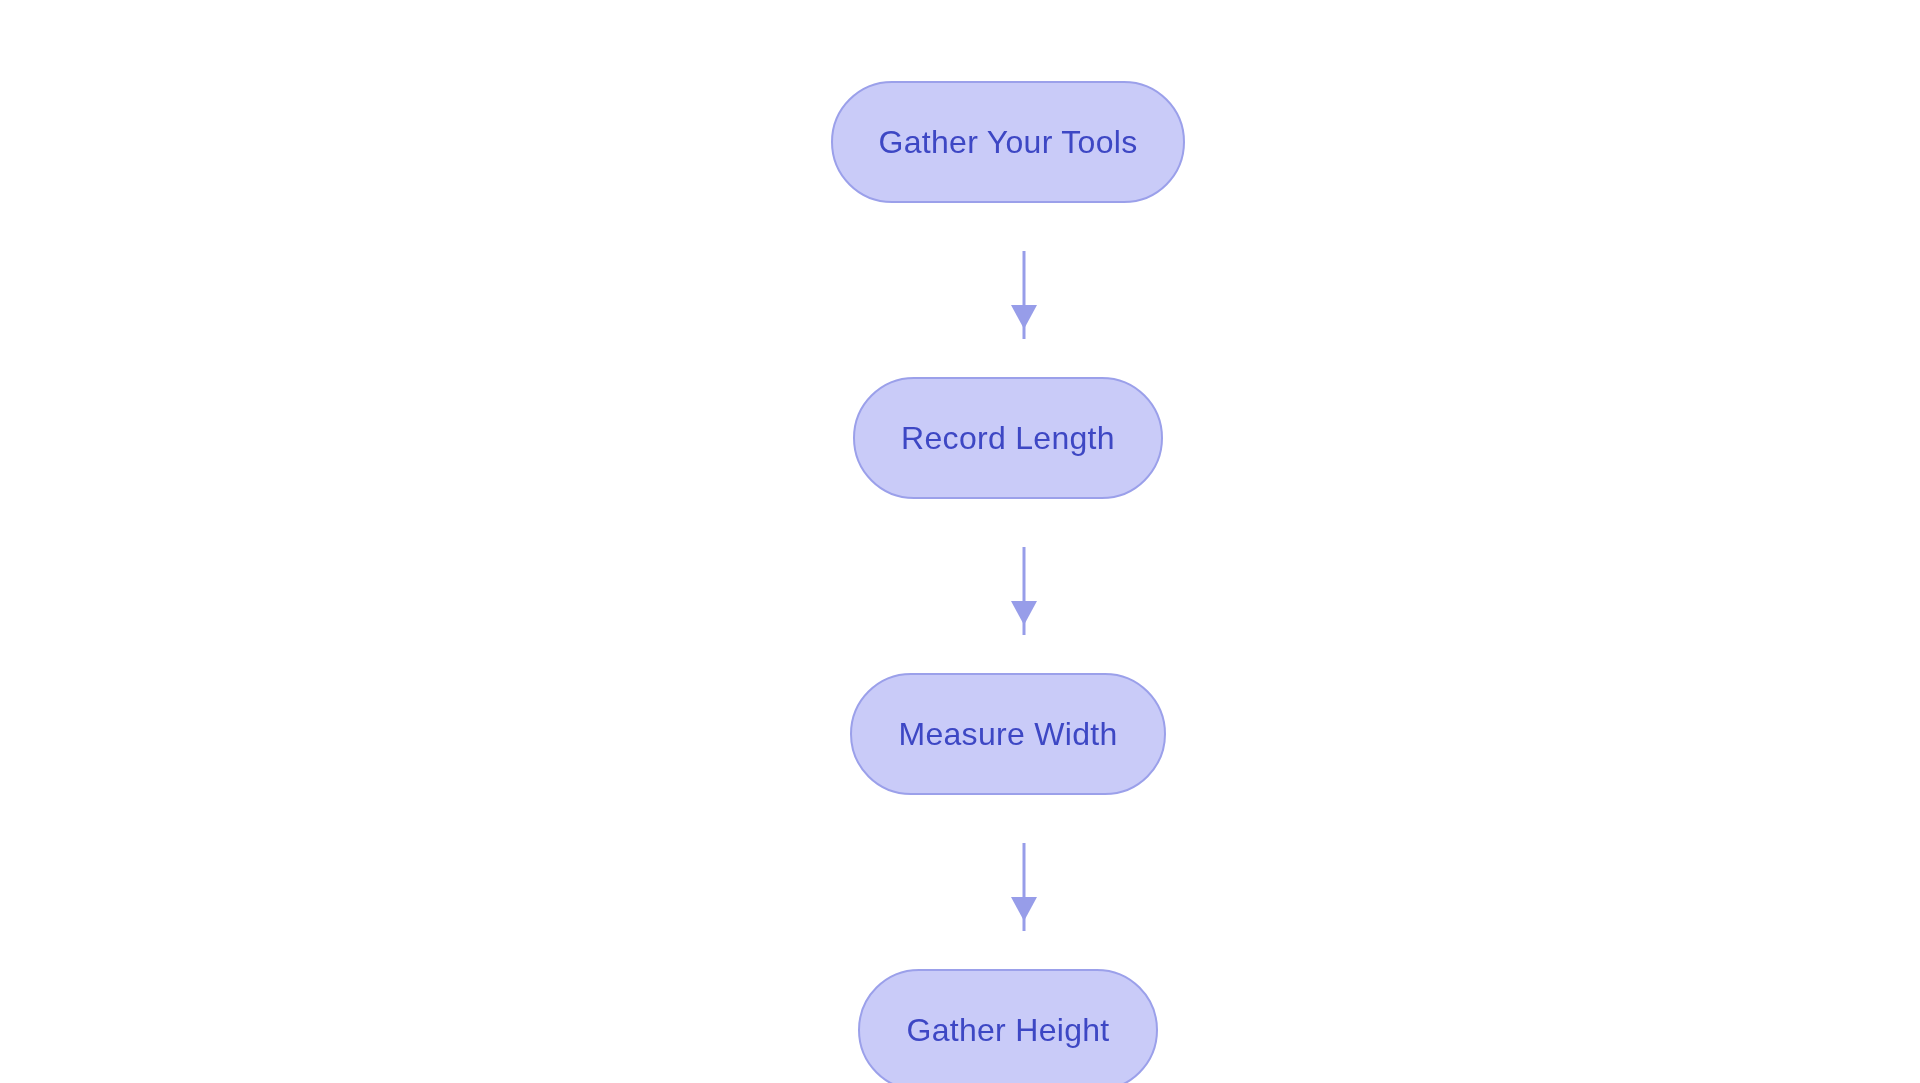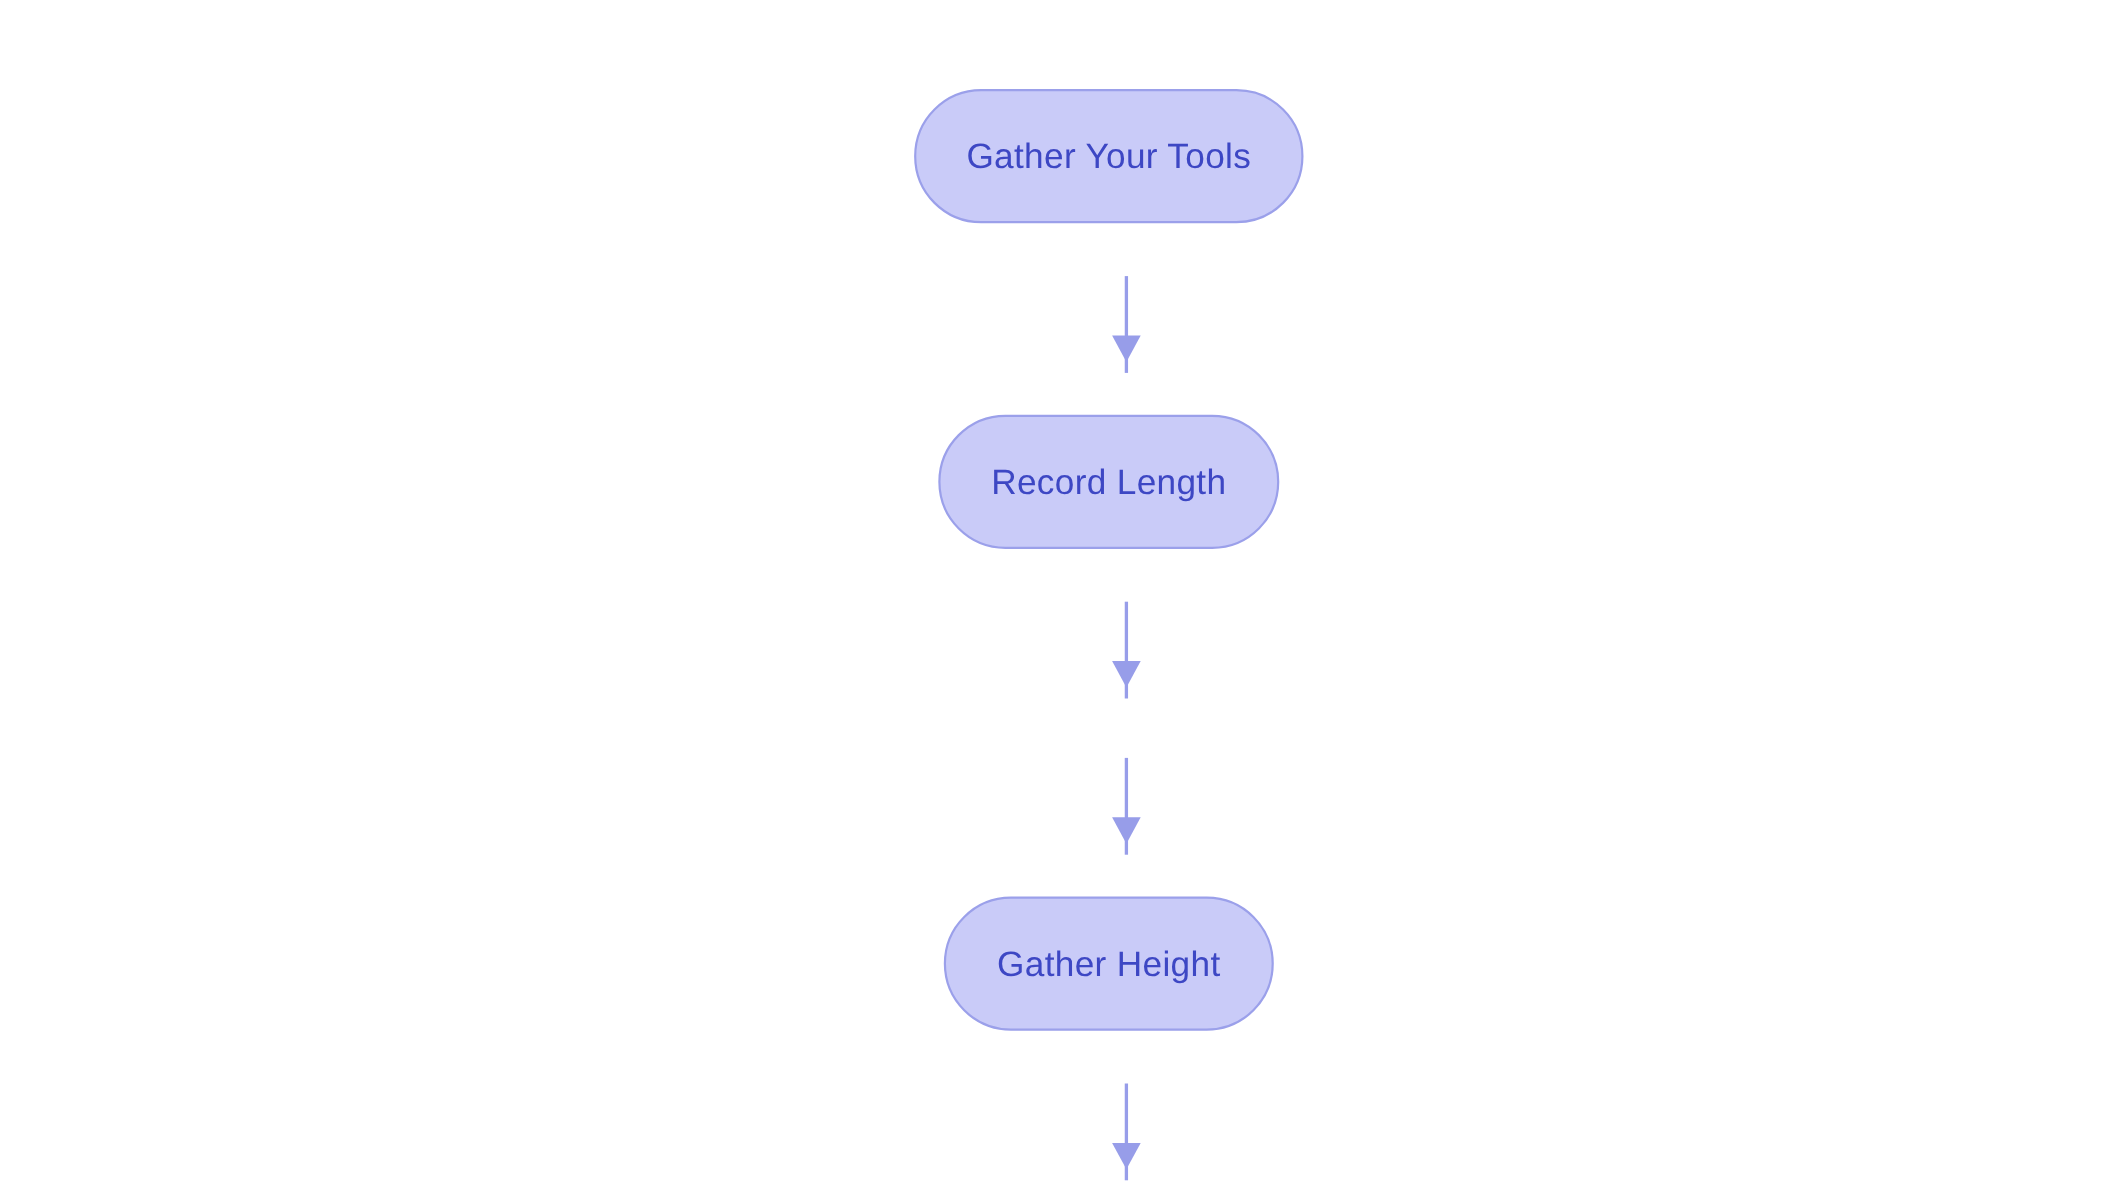--- a/index.html
+++ b/index.html
@@ -78,20 +78,21 @@
     <div class="head"></div>
   </div>
 
   <div class="flow-node">Record Length</div>
 
   <div class="arrow">
     <div class="line"></div>
     <div class="head"></div>
   </div>
 
+  <div class="flow-node">Measure Width</div>
 
   <div class="arrow">
     <div class="line"></div>
     <div class="head"></div>
   </div>
 
   <div class="flow-node">Gather Height</div>
 
   <div class="arrow">
     <div class="line"></div>

